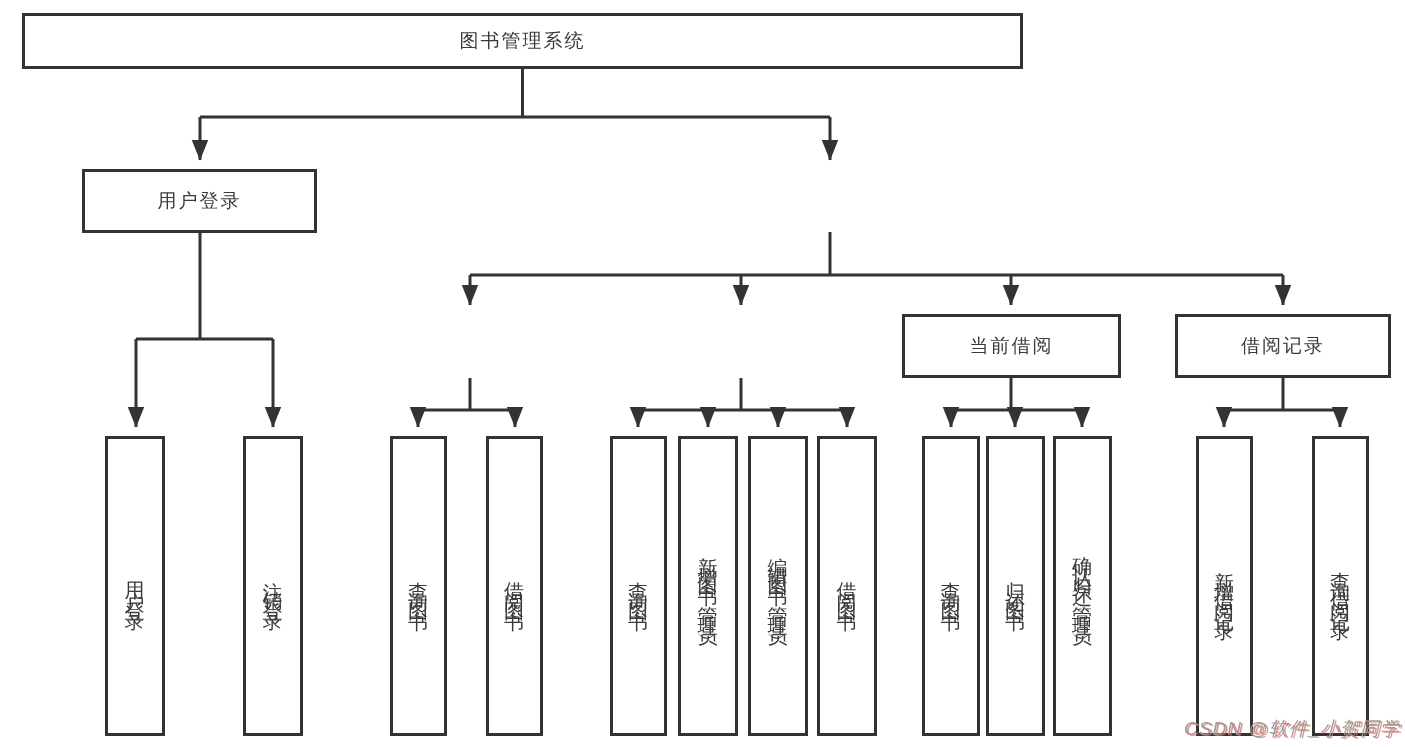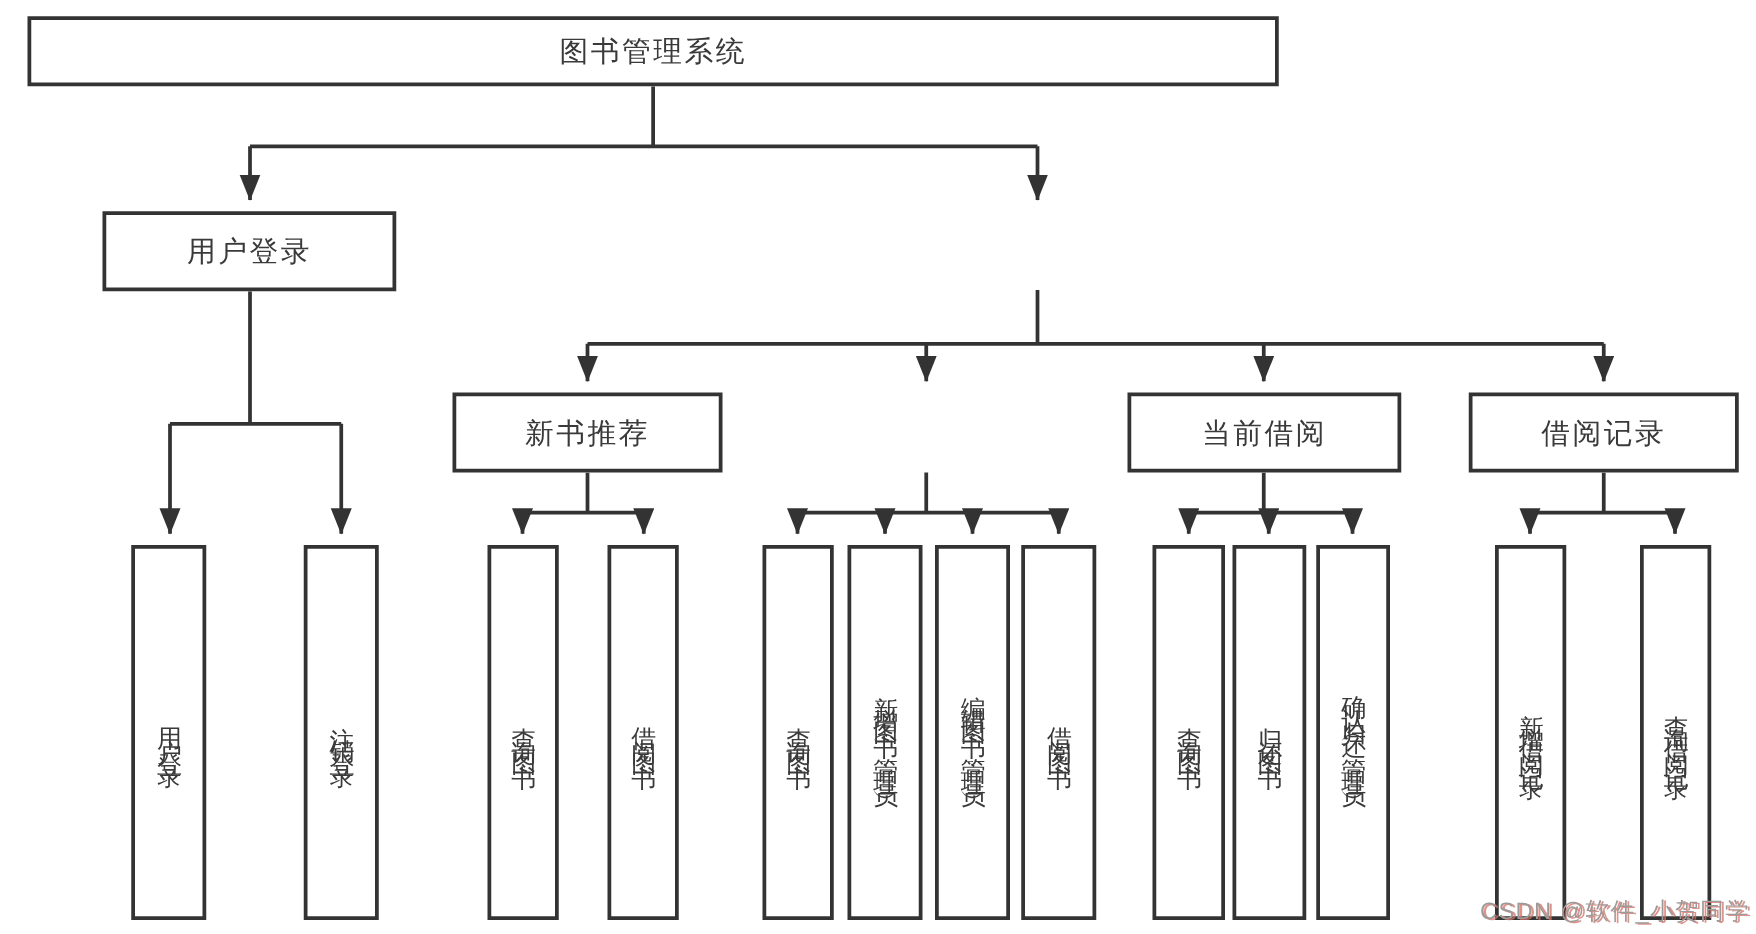--- a/index.html
+++ b/index.html
@@ -20,40 +20,41 @@
   .node {
     position: absolute;
     border: 3px solid #333333;
     background: #ffffff;
     display: flex;
     align-items: center;
     justify-content: center;
     color: #3a3a3a;
   }
   .node.h-label span {
-    font-size: 23px;
+    font-size: 19px;
     letter-spacing: 2px;
     white-space: nowrap;
   }
   .node.leaf span {
     writing-mode: vertical-rl;
     font-size: 20px;
     letter-spacing: 10px;
     line-height: 1;
     white-space: nowrap;
   }
   .watermark {
     position: absolute;
     right: 5px;
     bottom: 5px;
     font-size: 19px;
     color: #9b9b9b;
     letter-spacing: 1px;
     text-shadow: 2px 1px 0 rgba(217, 108, 95, 0.75);
     white-space: nowrap;
+    font-style: italic;
   }
 </style>
 </head>
 <body>
 
 <div class="canvas">
 
   <svg class="wires" width="1405" height="747" viewBox="0 0 1405 747" fill="none" stroke="#333333" stroke-width="3">
     <defs>
       <marker id="arr" markerWidth="8" markerHeight="6.5" refX="6.8" refY="2.8" orient="auto" markerUnits="strokeWidth">
@@ -103,23 +104,20 @@
   </svg>
 
   <div class="node h-label" style="left:22px;top:13px;width:1001px;height:56px">
     <span>图书管理系统</span>
   </div>
 
   <div class="node h-label" style="left:82px;top:169px;width:235px;height:64px">
     <span>用户登录</span>
   </div>
 
-  <div class="node h-label" style="left:362px;top:314px;width:216px;height:64px">
-    <span>新书推荐</span>
-  </div>
   <div class="node h-label" style="left:902px;top:314px;width:219px;height:64px">
     <span>当前借阅</span>
   </div>
   <div class="node h-label" style="left:1175px;top:314px;width:216px;height:64px">
     <span>借阅记录</span>
   </div>
 
   <div class="node leaf" style="left:105px;top:436px;width:60px;height:300px">
     <span>用户登录</span>
   </div>

